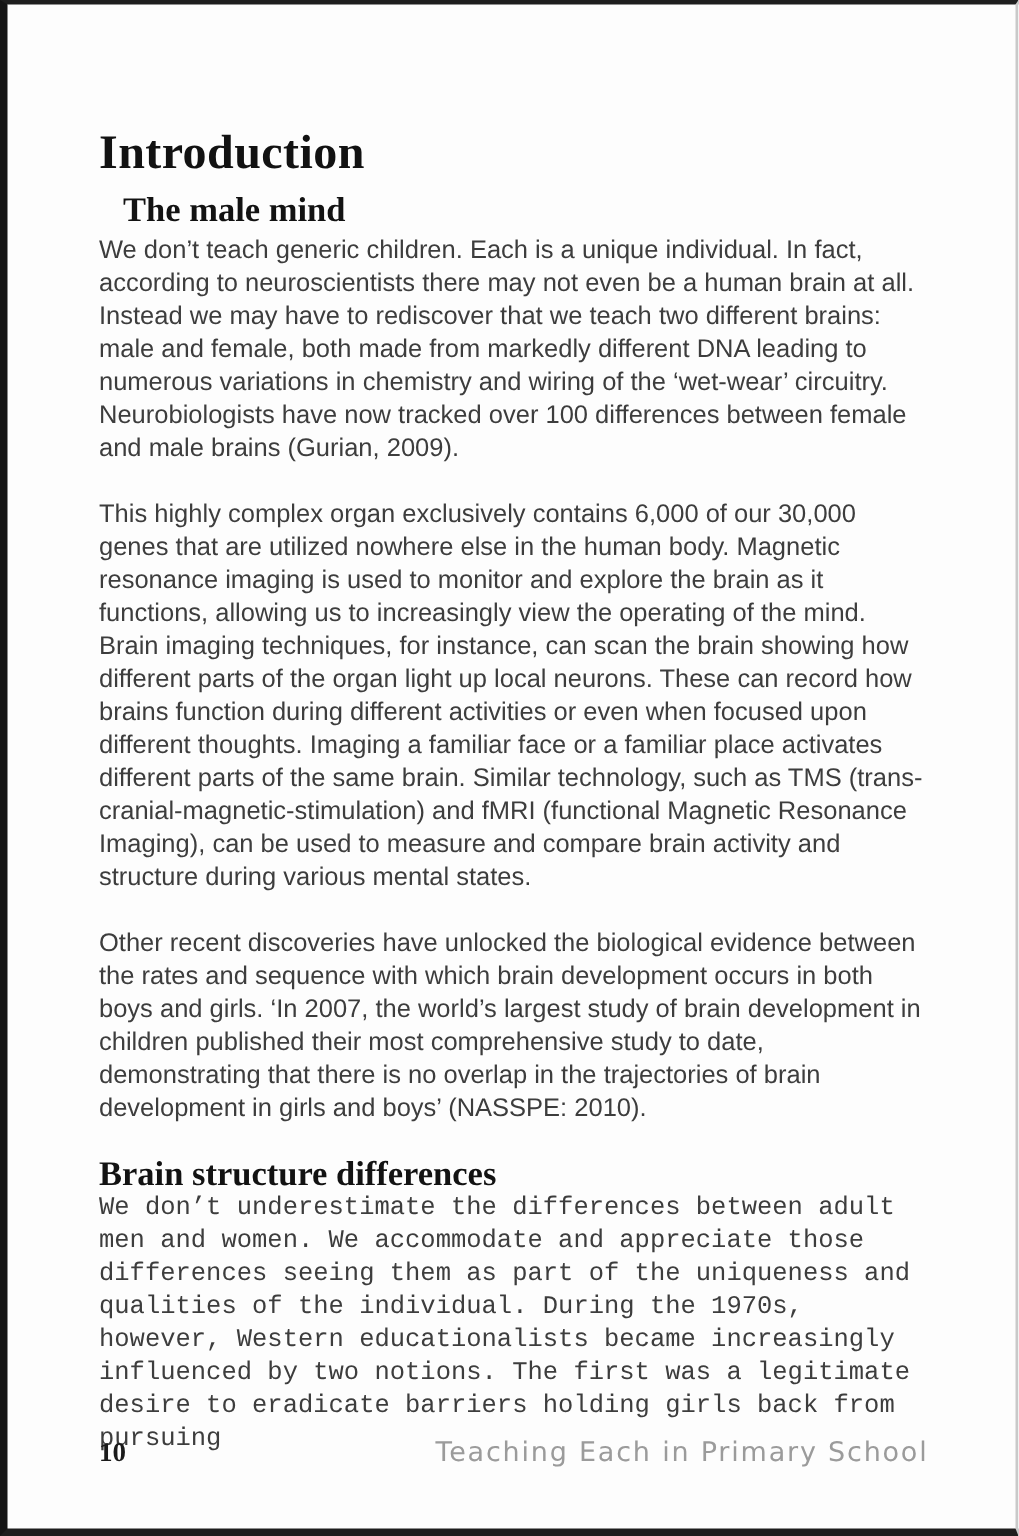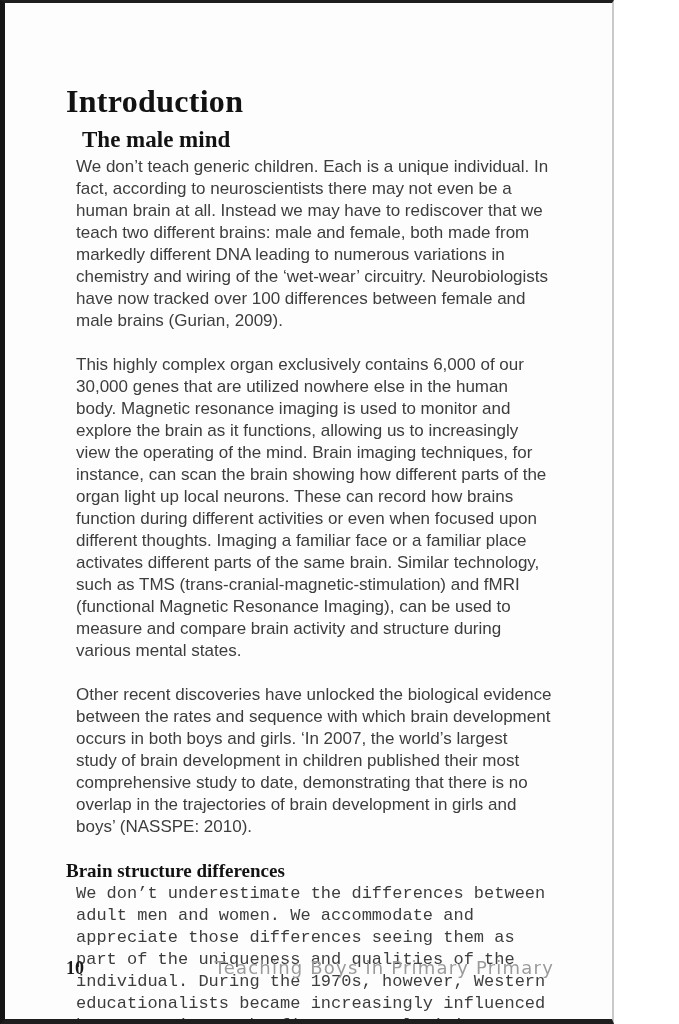--- a/index.html
+++ b/index.html
@@ -2,21 +2,21 @@
 <html><head>
 <meta charset="utf-8">
 <style>
   html, body {
     margin: 0;
     padding: 0;
     background: #ffffff;
   }
   .page {
     position: relative;
-    width: 614px;
+    width: 679px;
     height: 1024px;
     box-sizing: border-box;
     background: #fdfdfd;
     border-left: 5px solid #151515;
     border-top: 3px solid #1e1e1e;
     border-bottom: 5px solid #1e1e1e;
     border-right: 2px solid #c9c9c9;
     overflow: hidden;
     font-family: "Liberation Sans", sans-serif;
   }
@@ -40,28 +40,28 @@
     font-weight: bold;
     font-size: 23px;
     line-height: 26px;
     color: #121212;
     margin: 0 0 3px 16px;
   }
   .body-para {
     font-size: 17px;
     line-height: 22px;
     color: #3d3d3d;
-    margin: 0 0 22px 10px;
+    margin: 0 0 22px 0;
     text-align: left;
   }
   .body-para:last-child { margin-bottom: 0; font-family: Liberation Mono, monospace; }
   .subsection-title {
     font-family: "Liberation Serif", serif;
     font-weight: bold;
-    font-size: 19px;
+    font-size: 23px;
     line-height: 22px;
     color: #121212;
     margin: 0 0 1px 0;
   }
   .page-footer {
     position: absolute;
     left: 61px;
     right: 58px;
     bottom: 40px;
     display: flex;
@@ -96,15 +96,15 @@
 
     <p class="body-para">Other recent discoveries have unlocked the biological evidence between the rates and sequence with which brain development occurs in both boys and girls. ‘In 2007, the world’s largest study of brain development in children published their most comprehensive study to date, demonstrating that there is no overlap in the trajectories of brain development in girls and boys’ (NASSPE: 2010).</p>
 
     <h3 class="subsection-title">Brain structure differences</h3>
 
     <p class="body-para">We don’t underestimate the differences between adult men and women. We accommodate and appreciate those differences seeing them as part of the uniqueness and qualities of the individual. During the 1970s, however, Western educationalists became increasingly influenced by two notions. The first was a legitimate desire to eradicate barriers holding girls back from pursuing</p>
   </main>
 
   <footer class="page-footer">
     <span class="page-number">10</span>
-    <span class="book-title">Teaching Boys in Primary Primary</span>
+    <span class="book-title">Teaching Each in Primary School</span>
   </footer>
 </div>
 
 </body></html>

